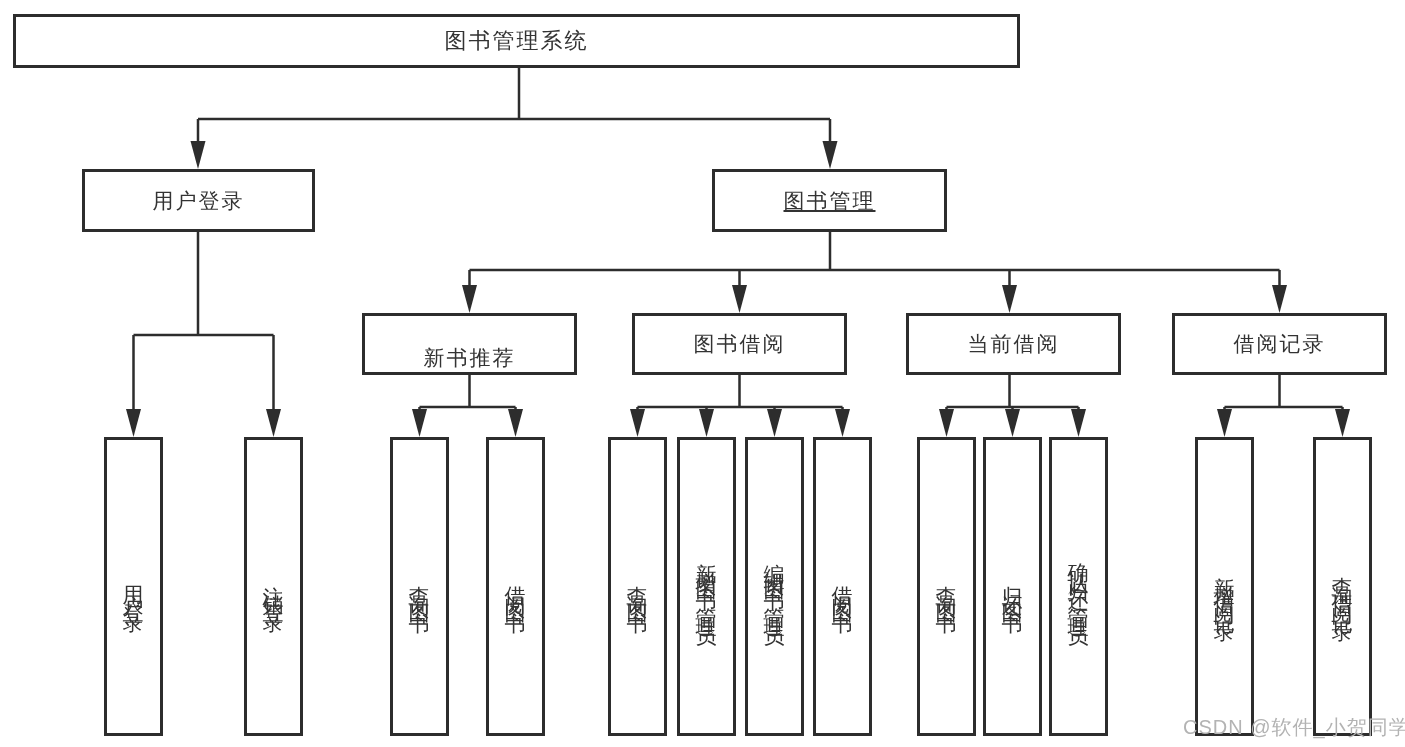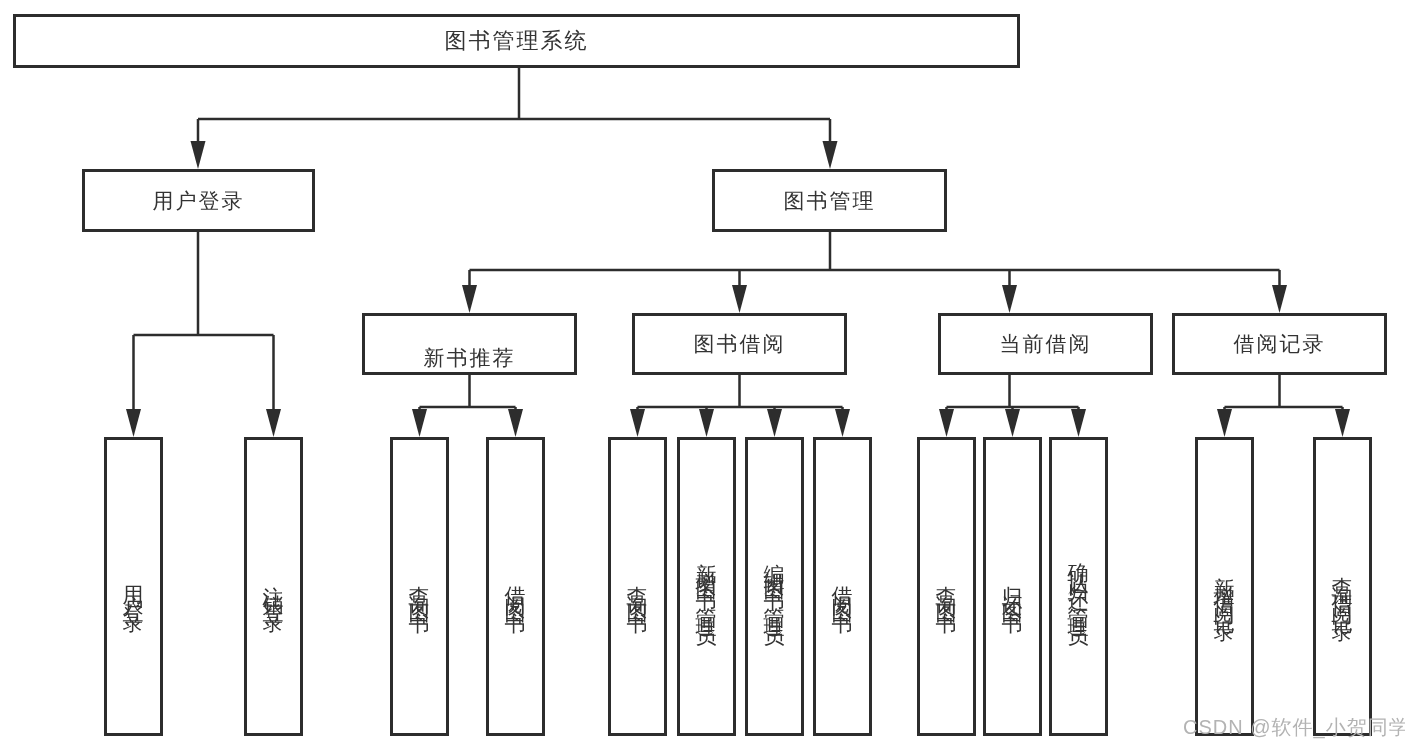--- a/index.html
+++ b/index.html
@@ -68,31 +68,31 @@
     </g>
   </svg>
 
   <div class="node h-node root-node" style="left:13px;top:14px;width:1007px;height:54px;">
     <span>图书管理系统</span>
   </div>
 
   <div class="node h-node" style="left:82px;top:169px;width:233px;height:63px;">
     <span>用户登录</span>
   </div>
-  <div class="node h-node" style="left:712px;top:169px;width:235px;height:63px;">
+  <div class="node h-node" style="left:712px;top:169px;width:235px;height:63px;text-decoration:underline;">
     <span>图书管理</span>
   </div>
 
   <div class="node h-node" style="left:362px;top:313px;width:215px;height:62px;align-items:flex-end;">
     <span>新书推荐</span>
   </div>
   <div class="node h-node" style="left:632px;top:313px;width:215px;height:62px;">
     <span>图书借阅</span>
   </div>
-  <div class="node h-node" style="left:938px;top:313px;width:215px;height:62px;justify-content:center;">
+  <div class="node h-node" style="left:906px;top:313px;width:215px;height:62px;justify-content:center;">
     <span>当前借阅</span>
   </div>
   <div class="node h-node" style="left:1172px;top:313px;width:215px;height:62px;">
     <span>借阅记录</span>
   </div>
 
   <div class="node v-node" style="left:104px;top:437px;width:59px;height:299px;">
     <span>用户登录</span>
   </div>
   <div class="node v-node" style="left:244px;top:437px;width:59px;height:299px;">

